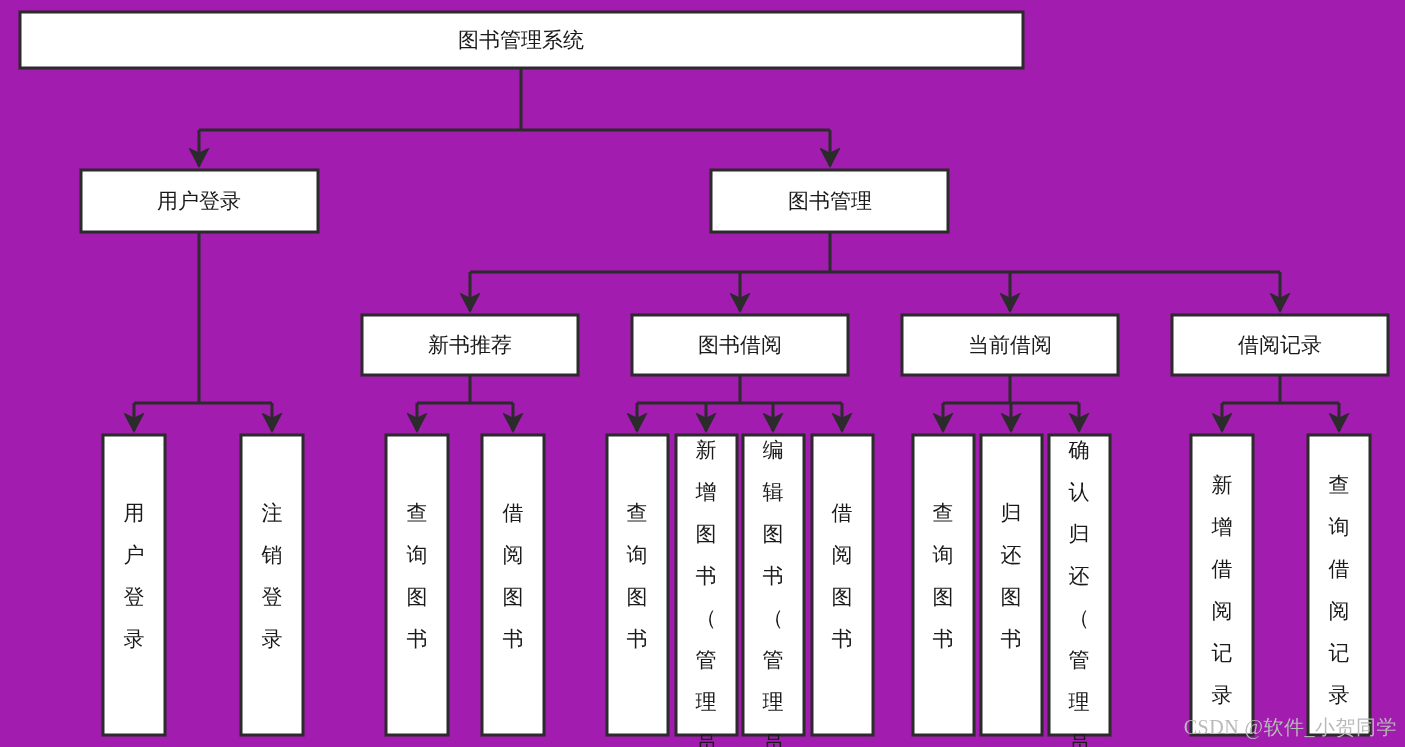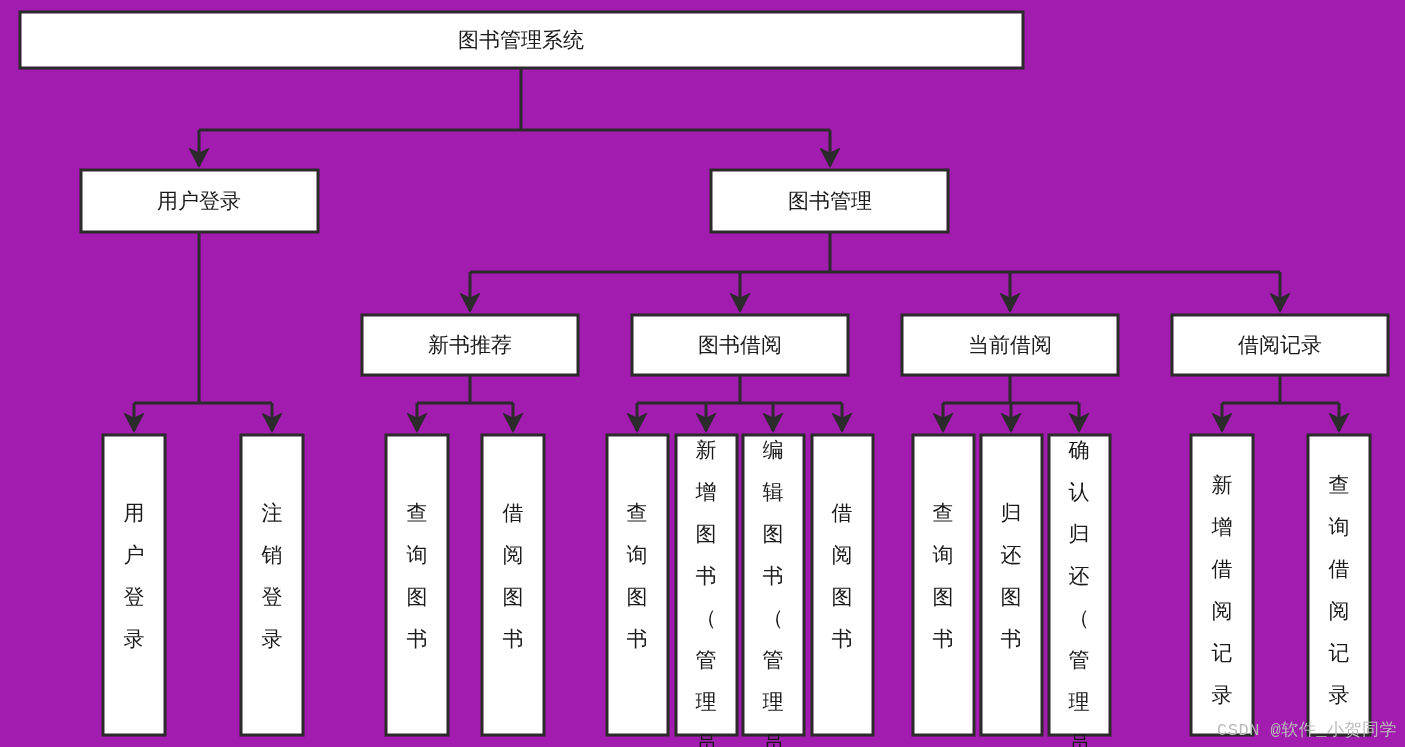--- a/index.html
+++ b/index.html
@@ -21,22 +21,22 @@
   }
   .leaf-label{
     font-family:"DejaVu Sans","Liberation Sans",sans-serif;
     fill:#1a1a1a;
     font-size:21px;
     text-anchor:middle;
   }
   .watermark{
     position:absolute;
     right:8px;bottom:6px;
-    font-family:Liberation Mono, monospace;
-    font-size:17px;
+    font-family:Liberation Serif, serif;
+    font-size:20px;
     color:#b9b9b9;
     white-space:nowrap;
     letter-spacing:0.5px;
   }
 </style>
 </head>
 <body>
 
 <div id="diagram-root">
 

